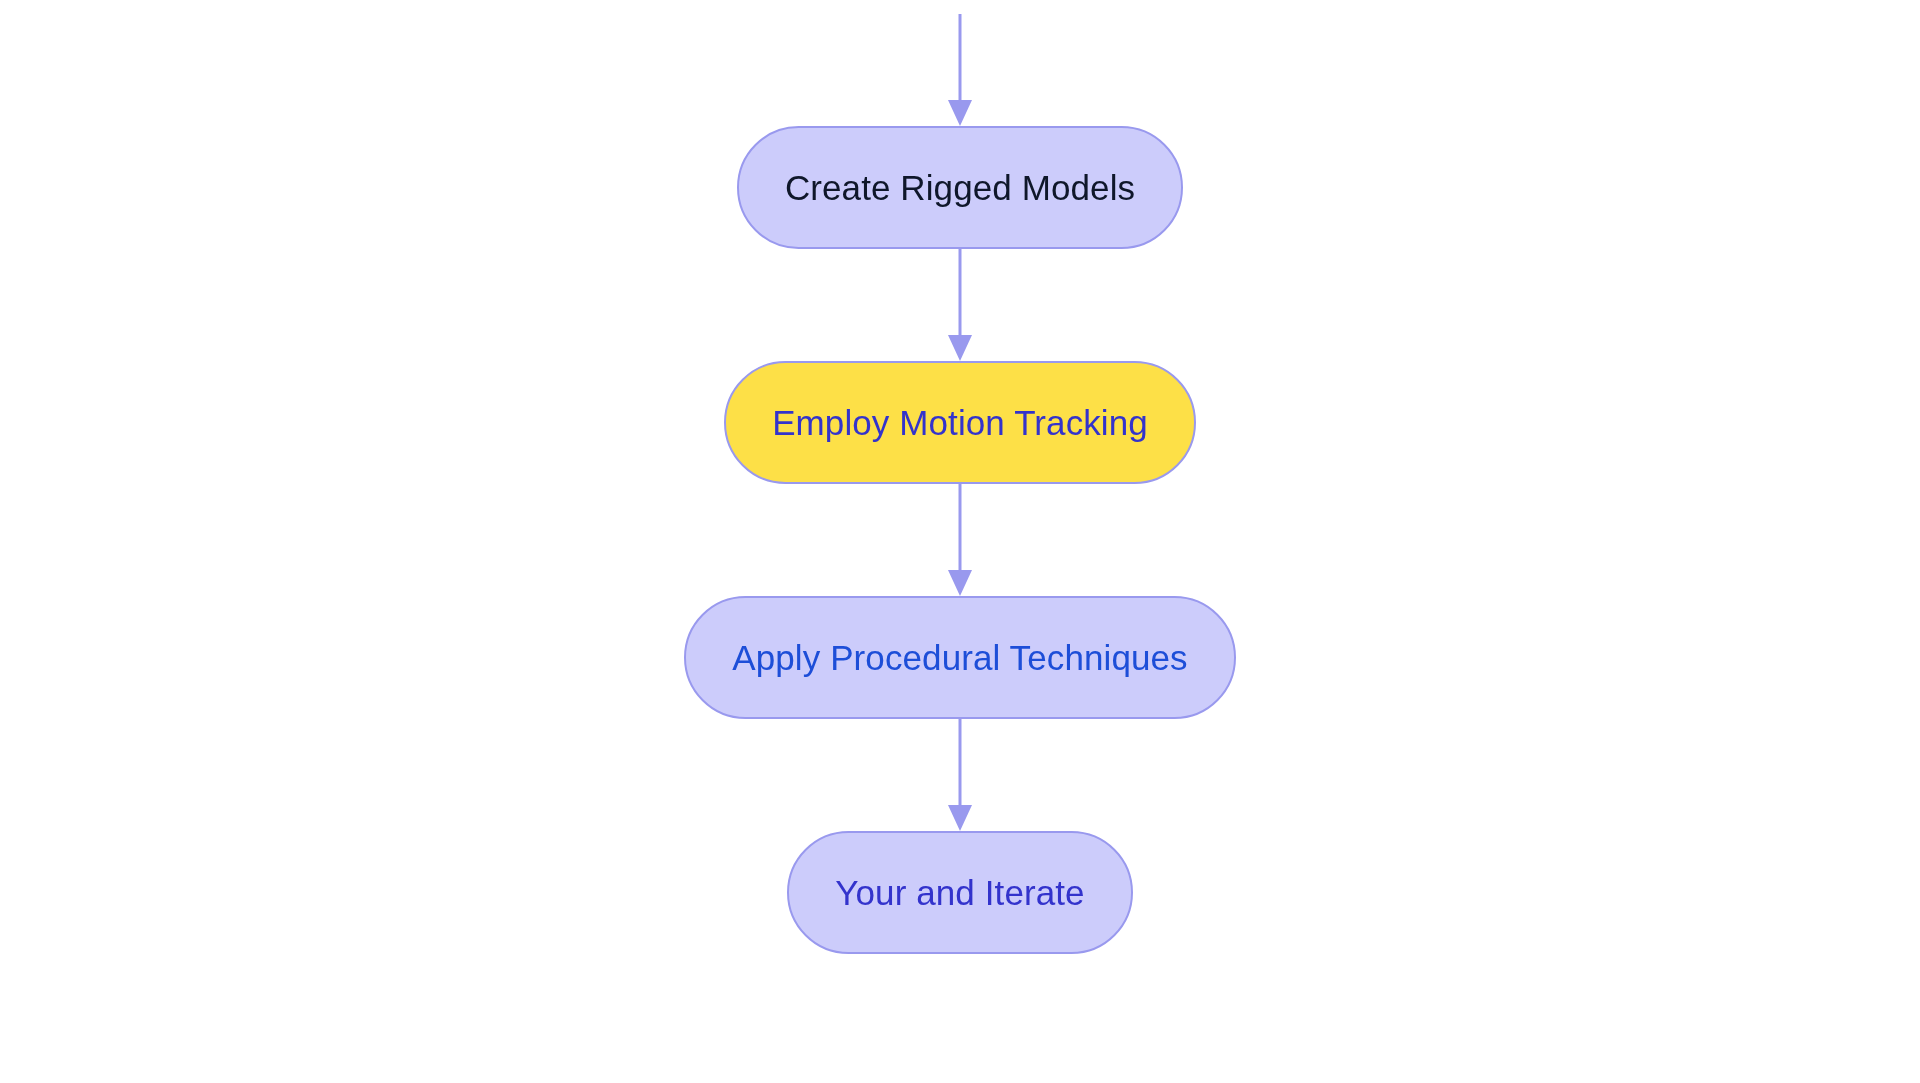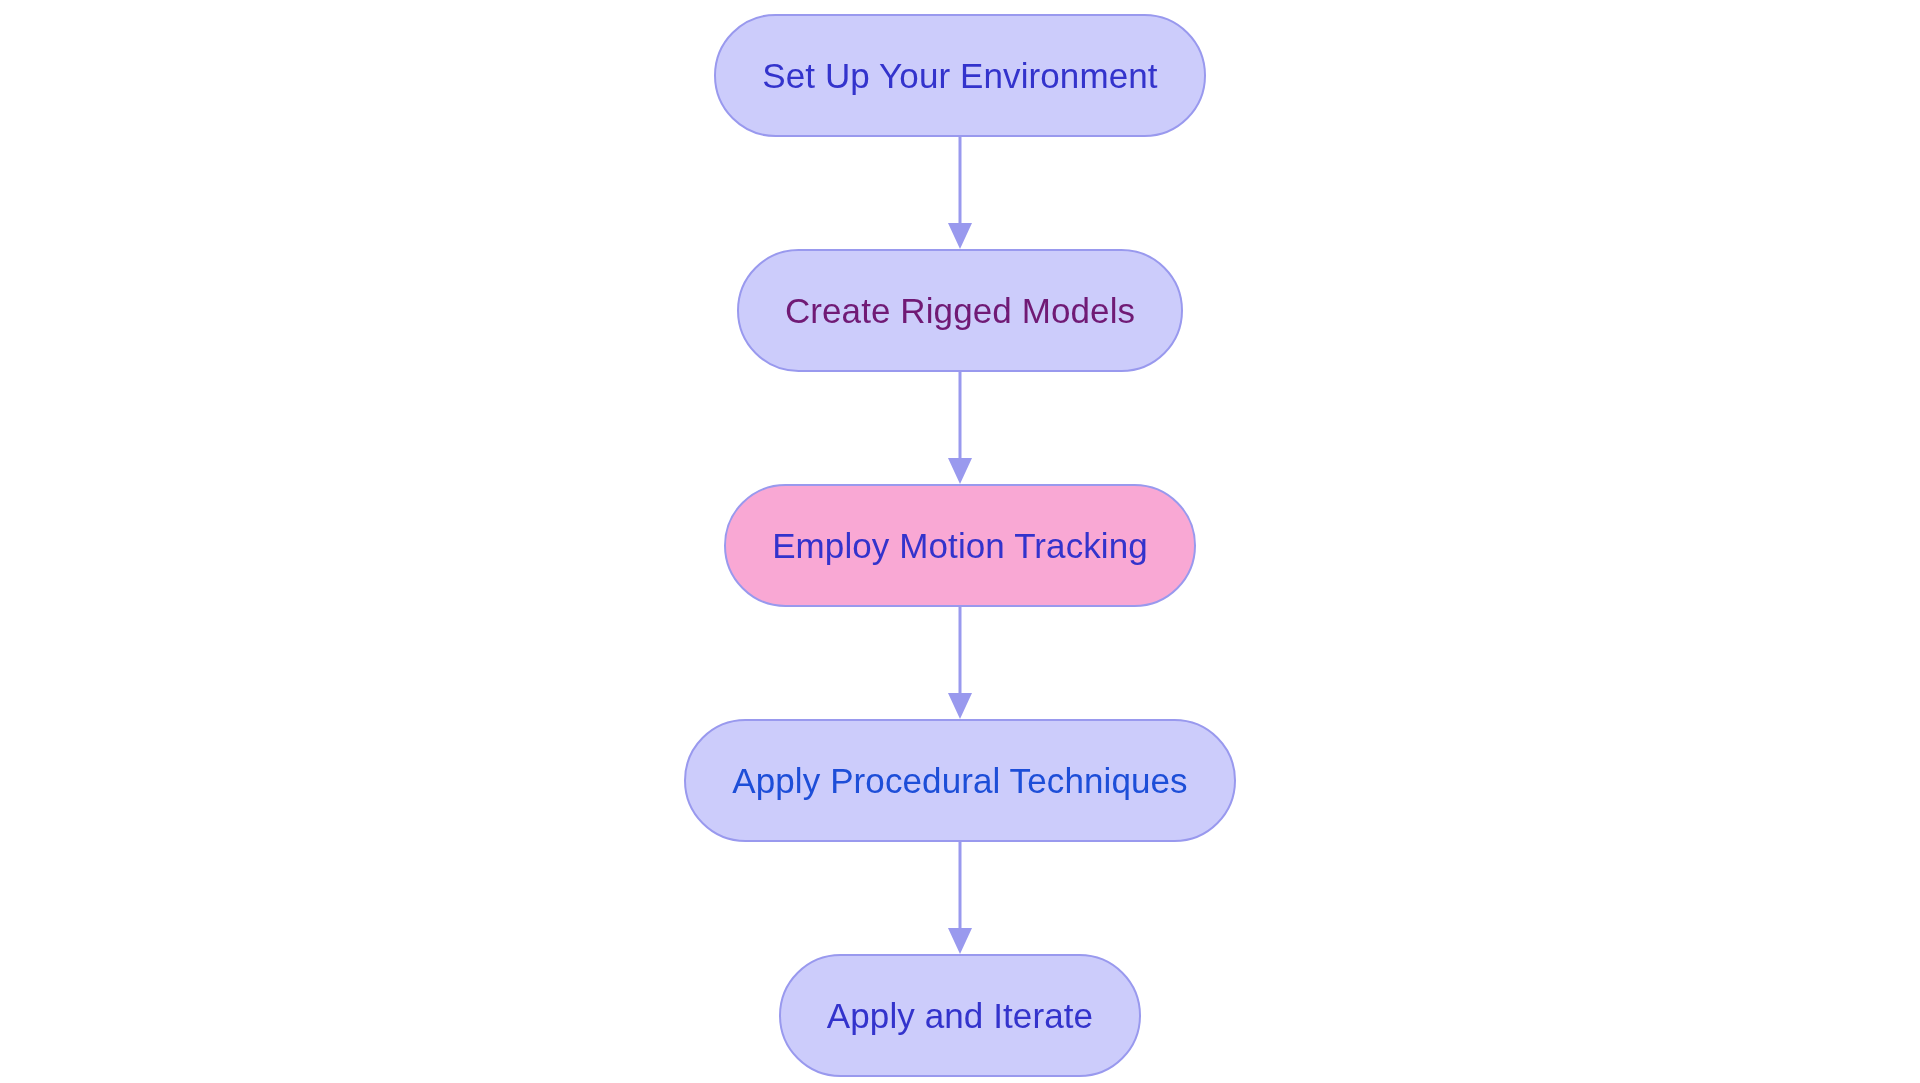--- a/index.html
+++ b/index.html
@@ -79,43 +79,40 @@
   .spacer-top { height: 14px; flex: 0 0 auto; width: 1px; }
 </style>
 </head>
 <body style="background: rgb(255, 255, 255);">
 
 <div id="flowchart-canvas" style="background: rgb(255, 255, 255);">
   <div class="flow-column">
 
     <div class="spacer-top"></div>
 
-    <div class="node" style="background: rgb(204, 204, 251); border-color: rgb(153, 153, 238);">
-      <span class="node-label" style="color: rgb(51, 51, 204);">Set Up Your Environment</span>
-    </div>
 
     <div class="connector gap-1">
       <svg viewBox="0 0 40 112" preserveAspectRatio="none" aria-hidden="true">
         <line x1="20" y1="0" x2="20" y2="92" stroke="#9999ee" stroke-width="3"></line>
         <polygon points="20,112 8,86 32,86" fill="#9999ee"></polygon>
       </svg>
     </div>
 
     <div class="node" style="background: rgb(204, 204, 251); border-color: rgb(153, 153, 238);">
-      <span class="node-label" style="color: #701a75; text-align: right;">Create Rigged Models</span>
+      <span class="node-label" style="color: #0f172a; text-align: right;">Create Rigged Models</span>
     </div>
 
     <div class="connector gap-2">
       <svg viewBox="0 0 40 112" preserveAspectRatio="none" aria-hidden="true">
         <line x1="20" y1="0" x2="20" y2="92" stroke="#9999ee" stroke-width="3"></line>
         <polygon points="20,112 8,86 32,86" fill="#9999ee"></polygon>
       </svg>
     </div>
 
-    <div class="node" style="background: #f9a8d4; border-color: rgb(153, 153, 238);">
+    <div class="node" style="background: #fde047; border-color: rgb(153, 153, 238);">
       <span class="node-label" style="color: rgb(51, 51, 204);">Employ Motion Tracking</span>
     </div>
 
     <div class="connector gap-3">
       <svg viewBox="0 0 40 112" preserveAspectRatio="none" aria-hidden="true">
         <line x1="20" y1="0" x2="20" y2="92" stroke="#9999ee" stroke-width="3"></line>
         <polygon points="20,112 8,86 32,86" fill="#9999ee"></polygon>
       </svg>
     </div>
 
@@ -124,17 +121,17 @@
     </div>
 
     <div class="connector gap-4">
       <svg viewBox="0 0 40 112" preserveAspectRatio="none" aria-hidden="true">
         <line x1="20" y1="0" x2="20" y2="92" stroke="#9999ee" stroke-width="3"></line>
         <polygon points="20,112 8,86 32,86" fill="#9999ee"></polygon>
       </svg>
     </div>
 
     <div class="node" style="background: rgb(204, 204, 251); border-color: rgb(153, 153, 238);">
-      <span class="node-label" style="color: rgb(51, 51, 204);">Apply and Iterate</span>
+      <span class="node-label" style="color: rgb(51, 51, 204);">Your and Iterate</span>
     </div>
 
   </div>
 </div>
 
 </body></html>

